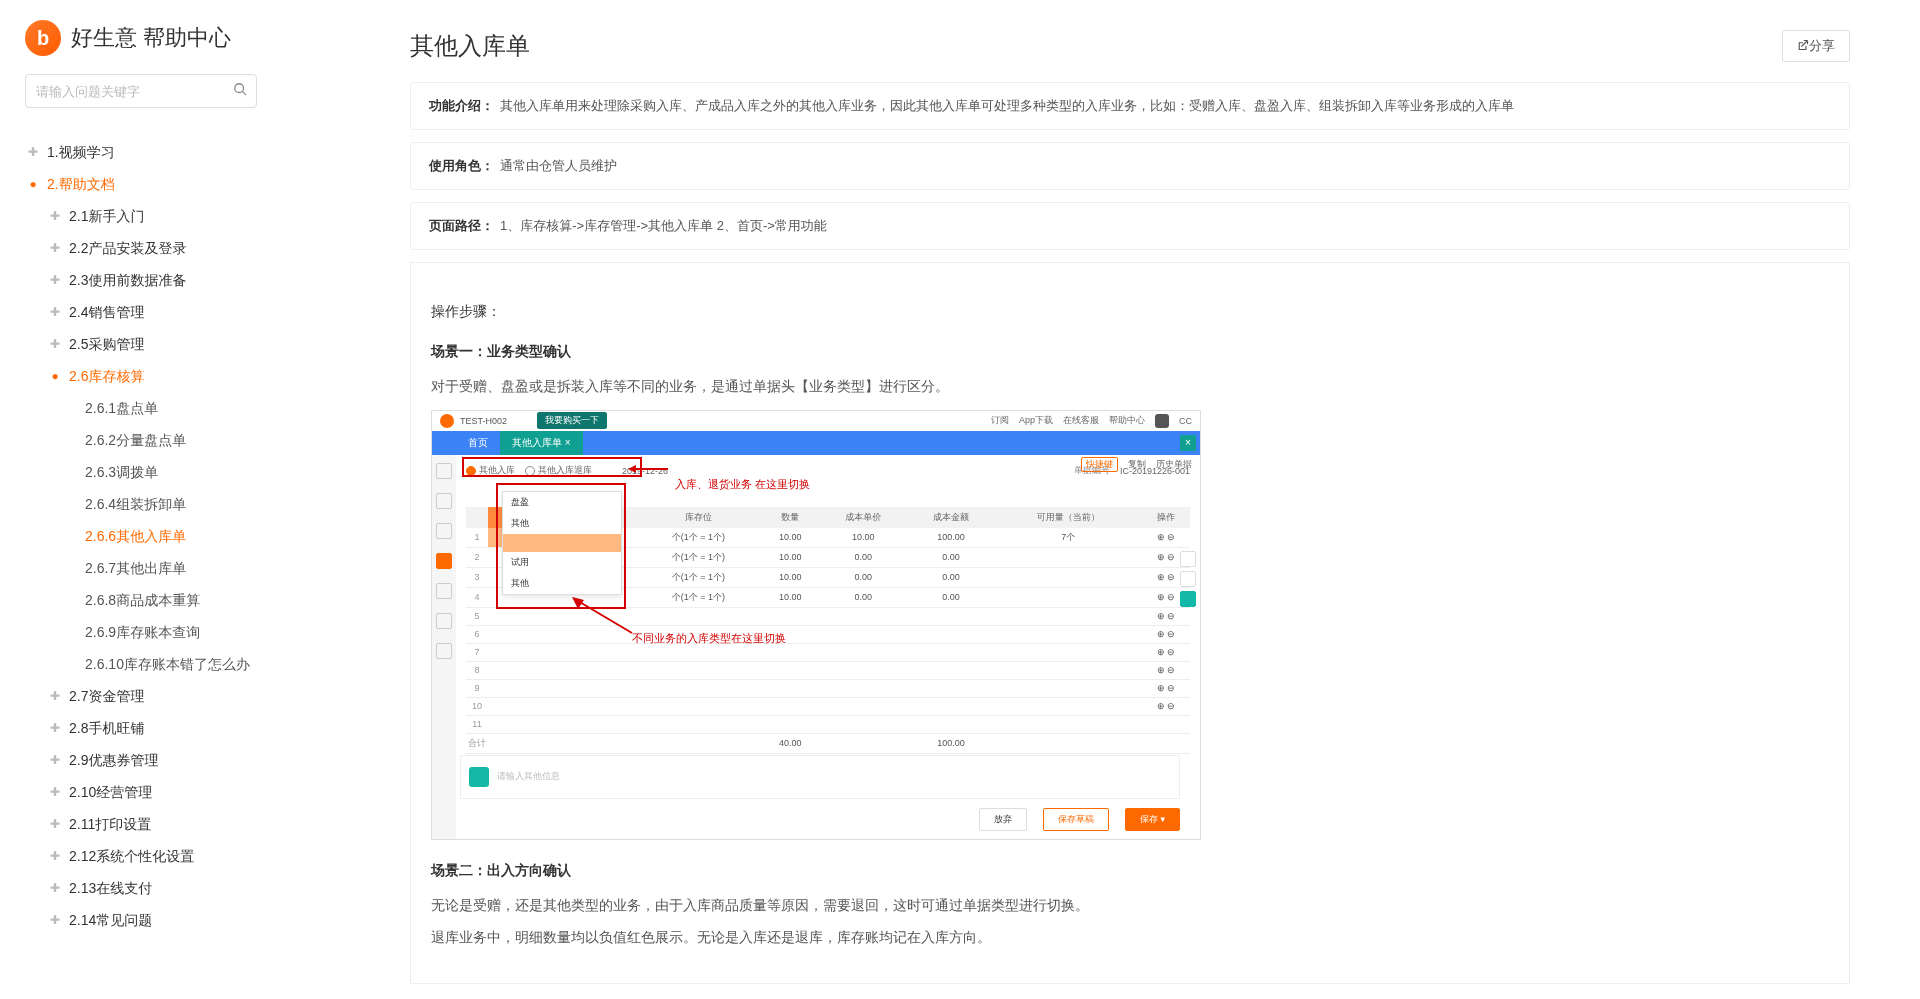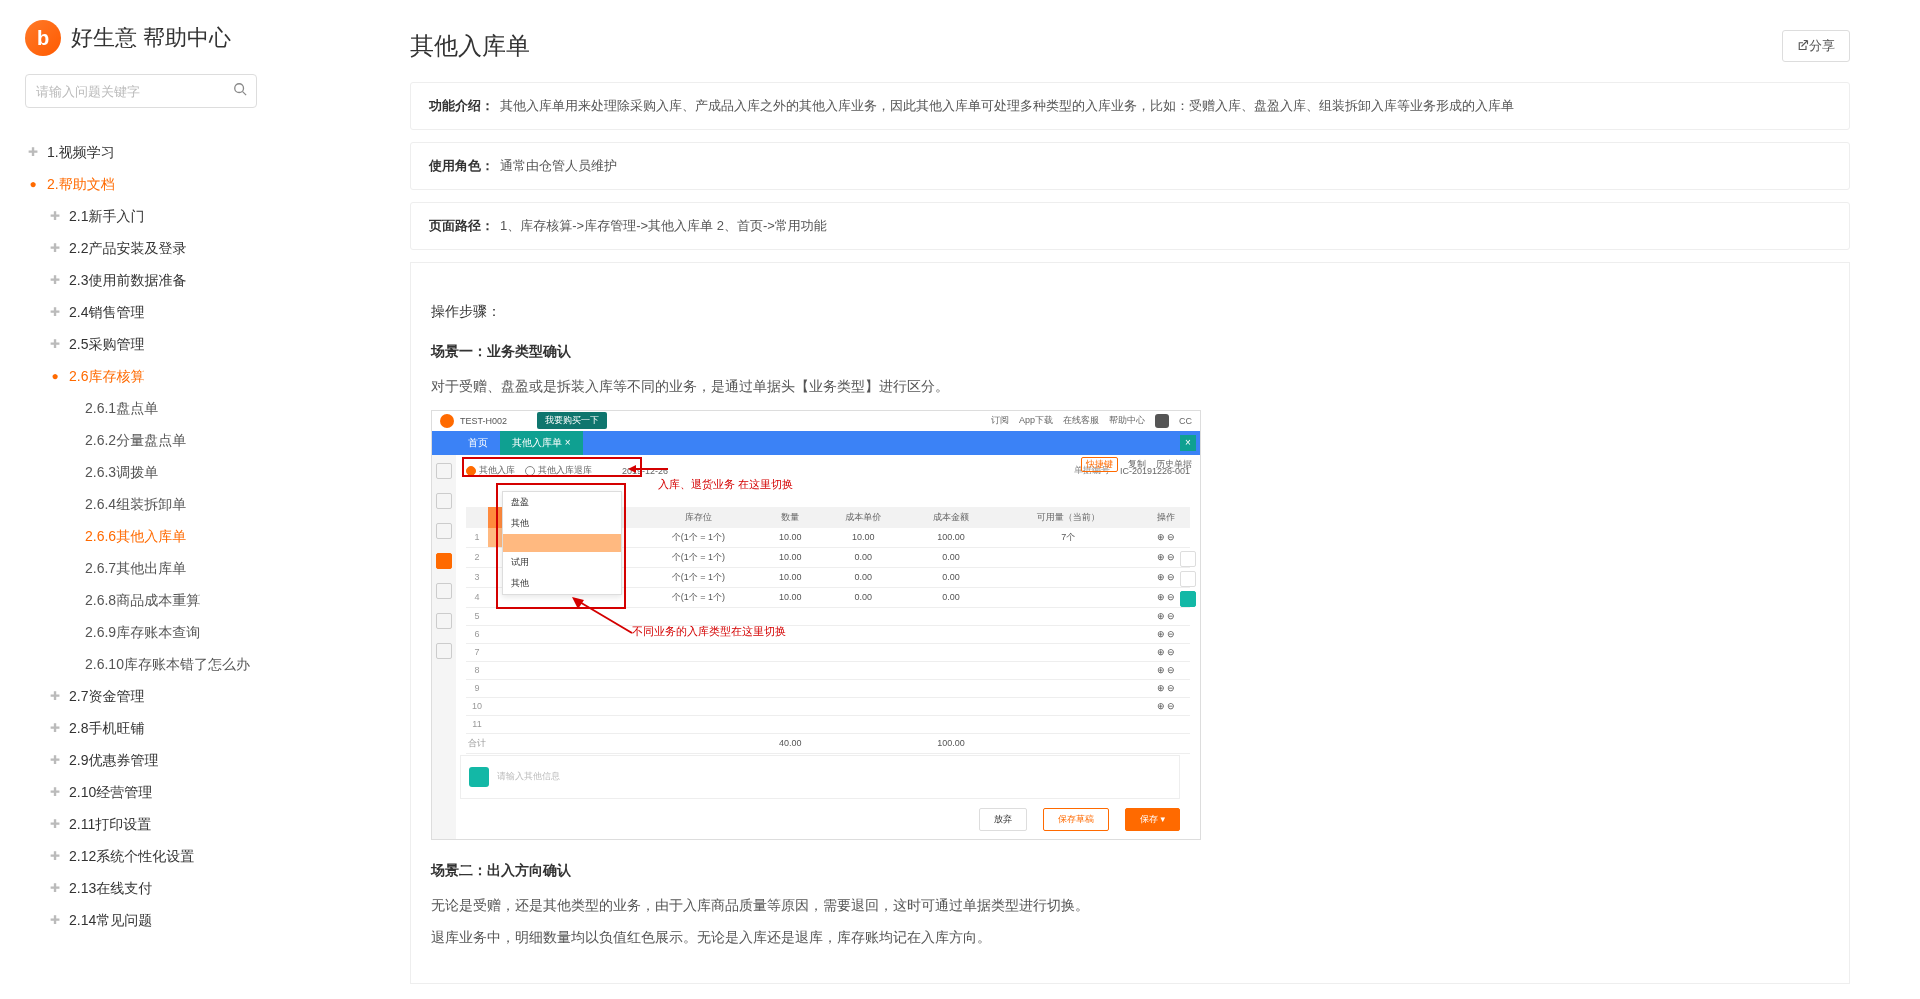--- a/index.html
+++ b/index.html
@@ -423,22 +423,22 @@
         </div>
 
         <div class="ss-btnrow">
           <div class="ss-btn">放弃</div>
           <div class="ss-btn orange-o">保存草稿</div>
           <div class="ss-btn orange"><span>保存</span> ▾</div>
         </div>
 
         <div class="ss-redbox" style="left:30px;top:46px;width:180px;height:20px"></div>
         <div class="ss-redbox" style="left:64px;top:72px;width:130px;height:126px"></div>
-        <div class="ss-annot" style="left:226px;top:66px">入库、退货业务 在这里切换</div>
-        <div class="ss-annot" style="left:200px;top:213px">不同业务的入库类型在这里切换</div>
+        <div class="ss-annot" style="left:243px;top:66px">入库、退货业务 在这里切换</div>
+        <div class="ss-annot" style="left:200px;top:220px">不同业务的入库类型在这里切换</div>
         <svg class="ss-arrow arrow" style="position:absolute;left:196px;top:48px" width="40" height="20">
             <line x1="40" y1="10" x2="4" y2="10" stroke="#d40000" stroke-width="2"></line>
             <polygon points="0,10 8,6 8,14" fill="#d40000"></polygon>
           </svg>
         <svg class="ss-arrow arrow" style="position:absolute;left:140px;top:186px" width="70" height="40">
             <line x1="60" y1="36" x2="6" y2="4" stroke="#d40000" stroke-width="2"></line>
             <polygon points="0,0 12,3 6,12" fill="#d40000"></polygon>
           </svg>
       </div>
 

